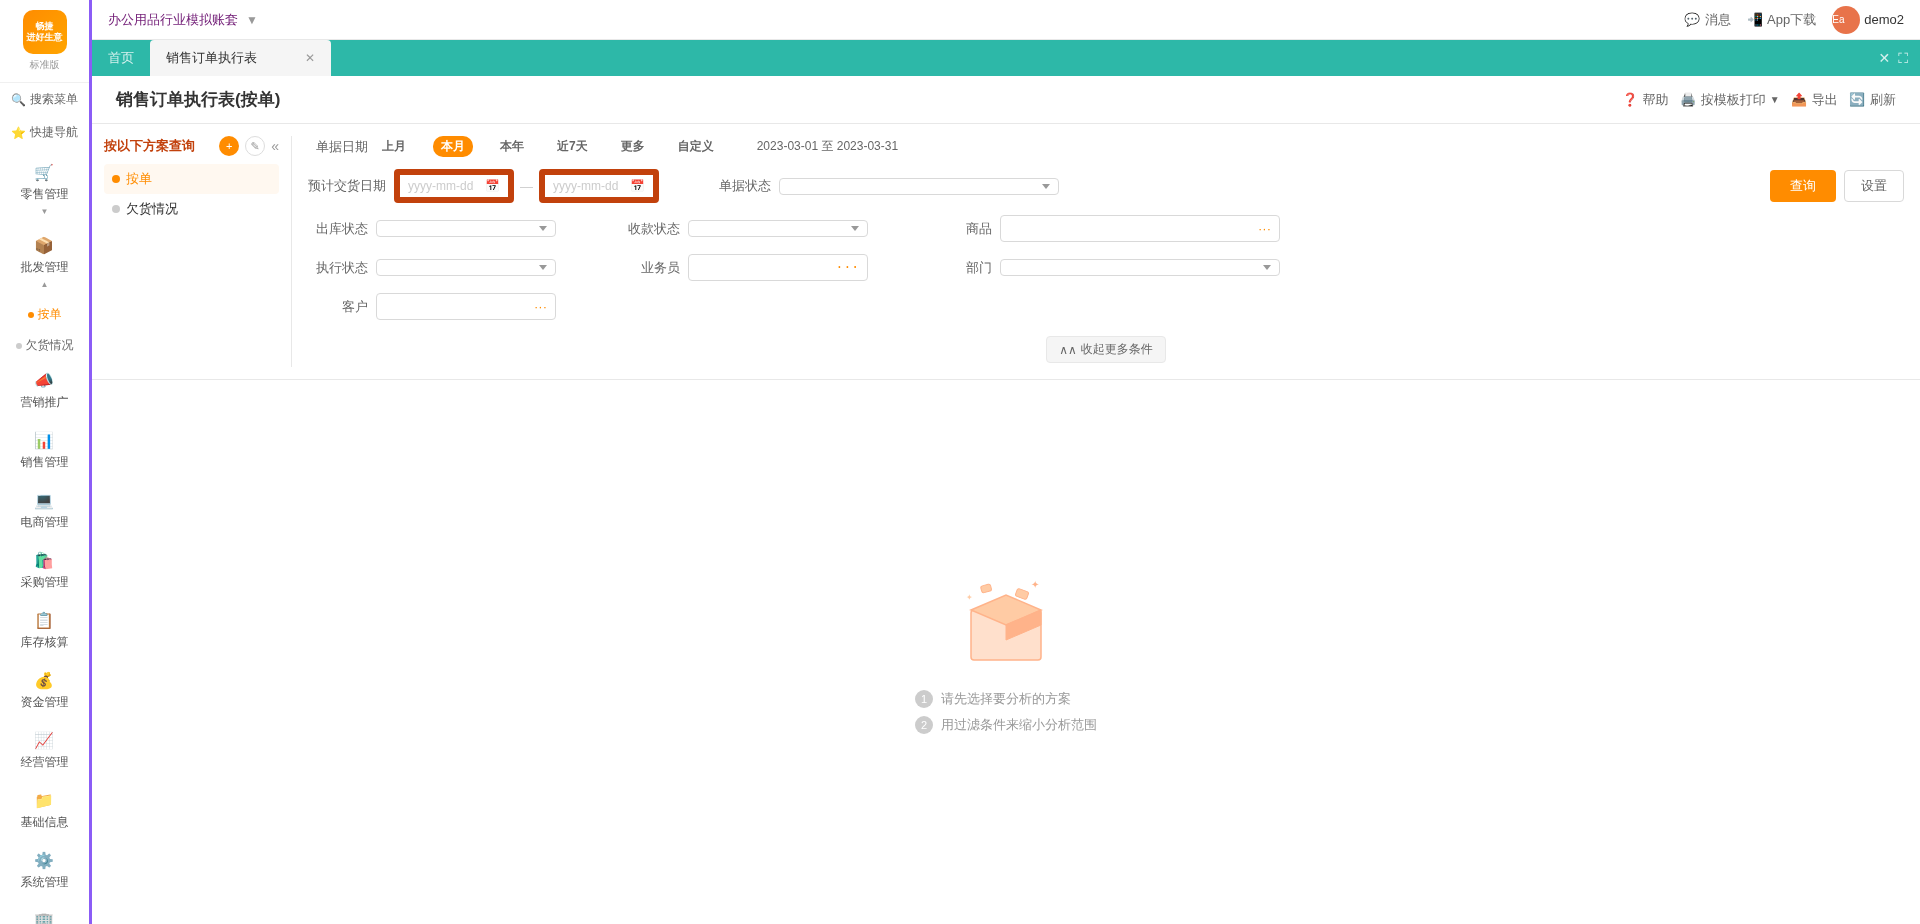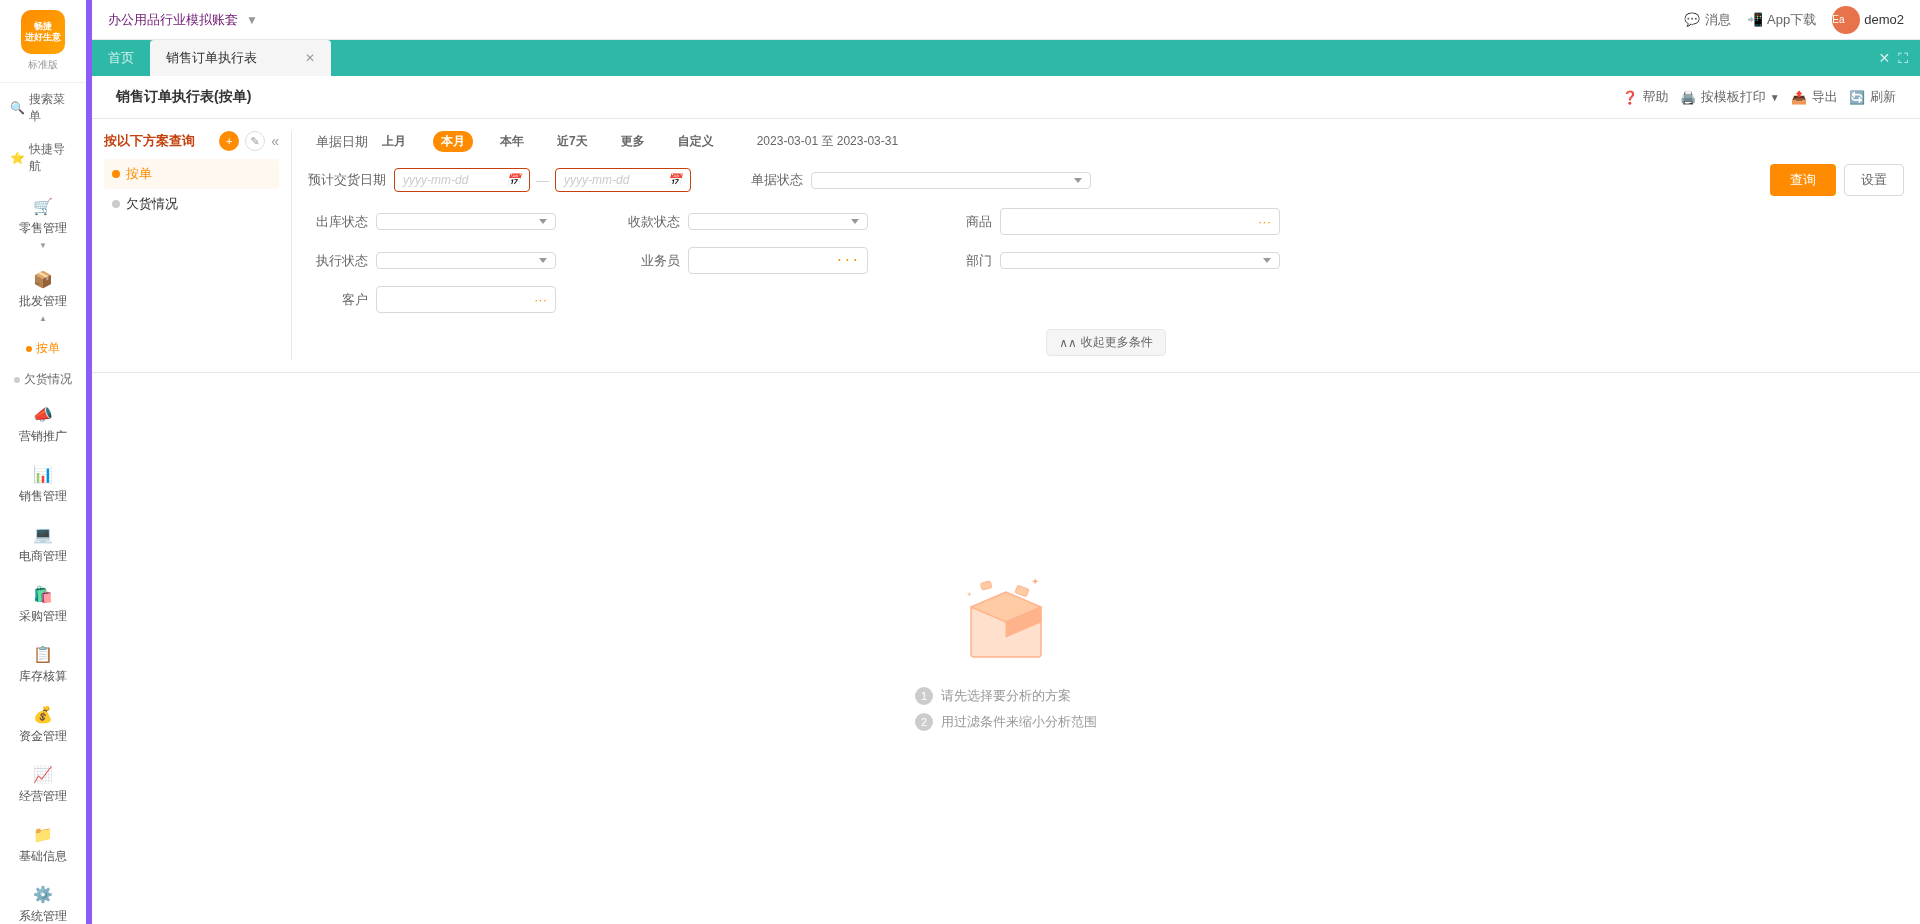--- a/index.html
+++ b/index.html
@@ -1,19 +1,19 @@
 <!DOCTYPE html>
 <html><head>
   <meta charset="utf-8">
   <style>
     * { margin: 0; padding: 0; box-sizing: border-box; }
     body { font-family: 'Microsoft YaHei', sans-serif; font-size: 13px; background: #f5f5f5; color: #333; width: 1920px; height: 924px; overflow: hidden; display: flex; }
 
     
-    .sidebar { width: 92px; background: #fff; border-right: 6px solid #8b5cf6; display: flex; flex-direction: column; align-items: center; height: 924px; flex-shrink: 0; }
+    .sidebar { width: 92px; background: #fff; border-right: 3px solid #8b5cf6; display: flex; flex-direction: column; align-items: center; height: 924px; flex-shrink: 0; }
     .sidebar-logo { width: 100%; padding: 10px 8px; display: flex; flex-direction: column; align-items: center; border-bottom: 1px solid #f0f0f0; }
     .logo-icon { width: 44px; height: 44px; background: linear-gradient(135deg, #ff8c00, #ffa500); border-radius: 10px; display: flex; align-items: center; justify-content: center; color: white; font-size: 10px; font-weight: bold; text-align: center; line-height: 1.2; }
     .logo-text { font-size: 10px; color: #999; margin-top: 4px; text-align: center; }
     .sidebar-search { width: 100%; padding: 8px 10px; display: flex; align-items: center; justify-content: center; cursor: pointer; color: #666; font-size: 12px; gap: 4px; }
     .sidebar-quick-nav { width: 100%; padding: 8px 10px; display: flex; align-items: center; justify-content: center; cursor: pointer; color: #666; font-size: 12px; gap: 4px; }
     .sidebar-item { width: 100%; padding: 10px 4px; display: flex; flex-direction: column; align-items: center; cursor: pointer; color: #555; font-size: 12px; gap: 4px; position: relative; }
     .sidebar-item.has-sub { }
     .sidebar-item .arrow { font-size: 8px; color: #999; }
     .sidebar-divider { width: 70%; height: 1px; background: #f0f0f0; margin: 2px auto; }
     .sidebar-icon { font-size: 16px; }
@@ -41,21 +41,21 @@
     .tab-item.active { background: #f5f5f5; color: #333; border-radius: 4px 4px 0 0; gap: 48px; }
     .tab-close { font-size: 12px; color: #999; cursor: pointer; }
     .tab-bar-actions { margin-left: auto; display: flex; align-items: center; gap: 8px; padding-right: 12px; }
     .tab-bar-btn { color: rgba(255,255,255,0.8); cursor: pointer; font-size: 14px; }
 
     
     .content { flex: 1; display: flex; flex-direction: column; overflow: hidden; }
 
     
     .page-header { background: #fff; padding: 12px 24px; display: flex; align-items: center; justify-content: space-between; border-bottom: 1px solid #e8e8e8; flex-shrink: 0; }
-    .page-title { font-size: 14px; font-weight: 600; color: #333; }
+    .page-title { font-size: 17px; font-weight: 600; color: #333; }
     .page-actions { display: flex; align-items: center; gap: 12px; }
     .page-action-btn { display: flex; align-items: center; gap: 4px; color: #666; font-size: 13px; cursor: pointer; }
 
     
     .filter-area { background: #fff; padding: 12px 0; border-bottom: 1px solid #e8e8e8; flex-shrink: 0; display: flex; }
     .filter-sidebar { width: 200px; border-right: 1px solid #e8e8e8; padding: 0 12px; flex-shrink: 0; }
     .filter-sidebar-header { display: flex; align-items: center; justify-content: space-between; margin-bottom: 8px; }
     .filter-sidebar-title { font-size: 13px; color: #c2410c; font-weight: 700; }
     .filter-sidebar-actions { display: flex; align-items: center; gap: 6px; }
     .filter-sidebar-icon { width: 20px; height: 20px; border-radius: 50%; background: #ff8c00; display: flex; align-items: center; justify-content: center; color: white; font-size: 11px; cursor: pointer; }
@@ -67,21 +67,21 @@
     .sidebar-nav-item .nav-dot-gray { width: 8px; height: 8px; border-radius: 50%; background: #ccc; flex-shrink: 0; }
 
     .filter-main { flex: 1; padding: 0 16px; }
     .filter-row { display: flex; align-items: center; gap: 12px; margin-bottom: 12px; flex-wrap: wrap; }
     .filter-item { display: flex; align-items: center; gap: 8px; min-width: 280px; }
     .filter-label { font-size: 13px; color: #666; white-space: nowrap; min-width: 60px; text-align: right; flex-shrink: 0; }
     .date-range { display: flex; align-items: center; gap: 6px; flex: 1; }
     .date-tabs { display: flex; gap: 21px; font-weight: bold; }
     .date-tab { font-size: 12px; color: #666; cursor: pointer; padding: 2px 6px; border-radius: 2px; }
     .date-tab.active { background: #ff8c00; color: white; border-radius: 10px; padding: 2px 8px; }
-    .date-input { border: 1px solid #c2410c; border-radius: 4px; padding: 4px 8px; font-size: 12px; color: #999; width: 136px; display: flex; align-items: center; justify-content: space-between; cursor: pointer; font-style: italic; }
+    .date-input { border: 6px solid #c2410c; border-radius: 4px; padding: 4px 8px; font-size: 12px; color: #999; width: 120px; display: flex; align-items: center; justify-content: space-between; cursor: pointer; }
     .date-separator { color: #ccc; }
     .date-range-text { font-size: 12px; color: #666; white-space: nowrap; }
     .select-control { border: 1px solid #d9d9d9; border-radius: 4px; padding: 5px 8px; font-size: 13px; color: #999; display: flex; align-items: center; justify-content: space-between; cursor: pointer; min-width: 180px; }
     .select-control .placeholder { color: #ccc; }
     .collapse-row { display: flex; justify-content: center; padding: 4px 0; }
     .collapse-btn { display: flex; align-items: center; gap: 4px; color: #666; font-size: 12px; cursor: pointer; background: #f5f5f5; border: 1px solid #e8e8e8; border-radius: 4px; padding: 4px 12px; }
     .btn-primary { background: #ff8c00; color: white; border: none; border-radius: 4px; padding: 6px 20px; font-size: 13px; cursor: pointer; }
     .btn-secondary { background: #fff; color: #666; border: 1px solid #d9d9d9; border-radius: 4px; padding: 6px 16px; font-size: 13px; cursor: pointer; }
 
     

